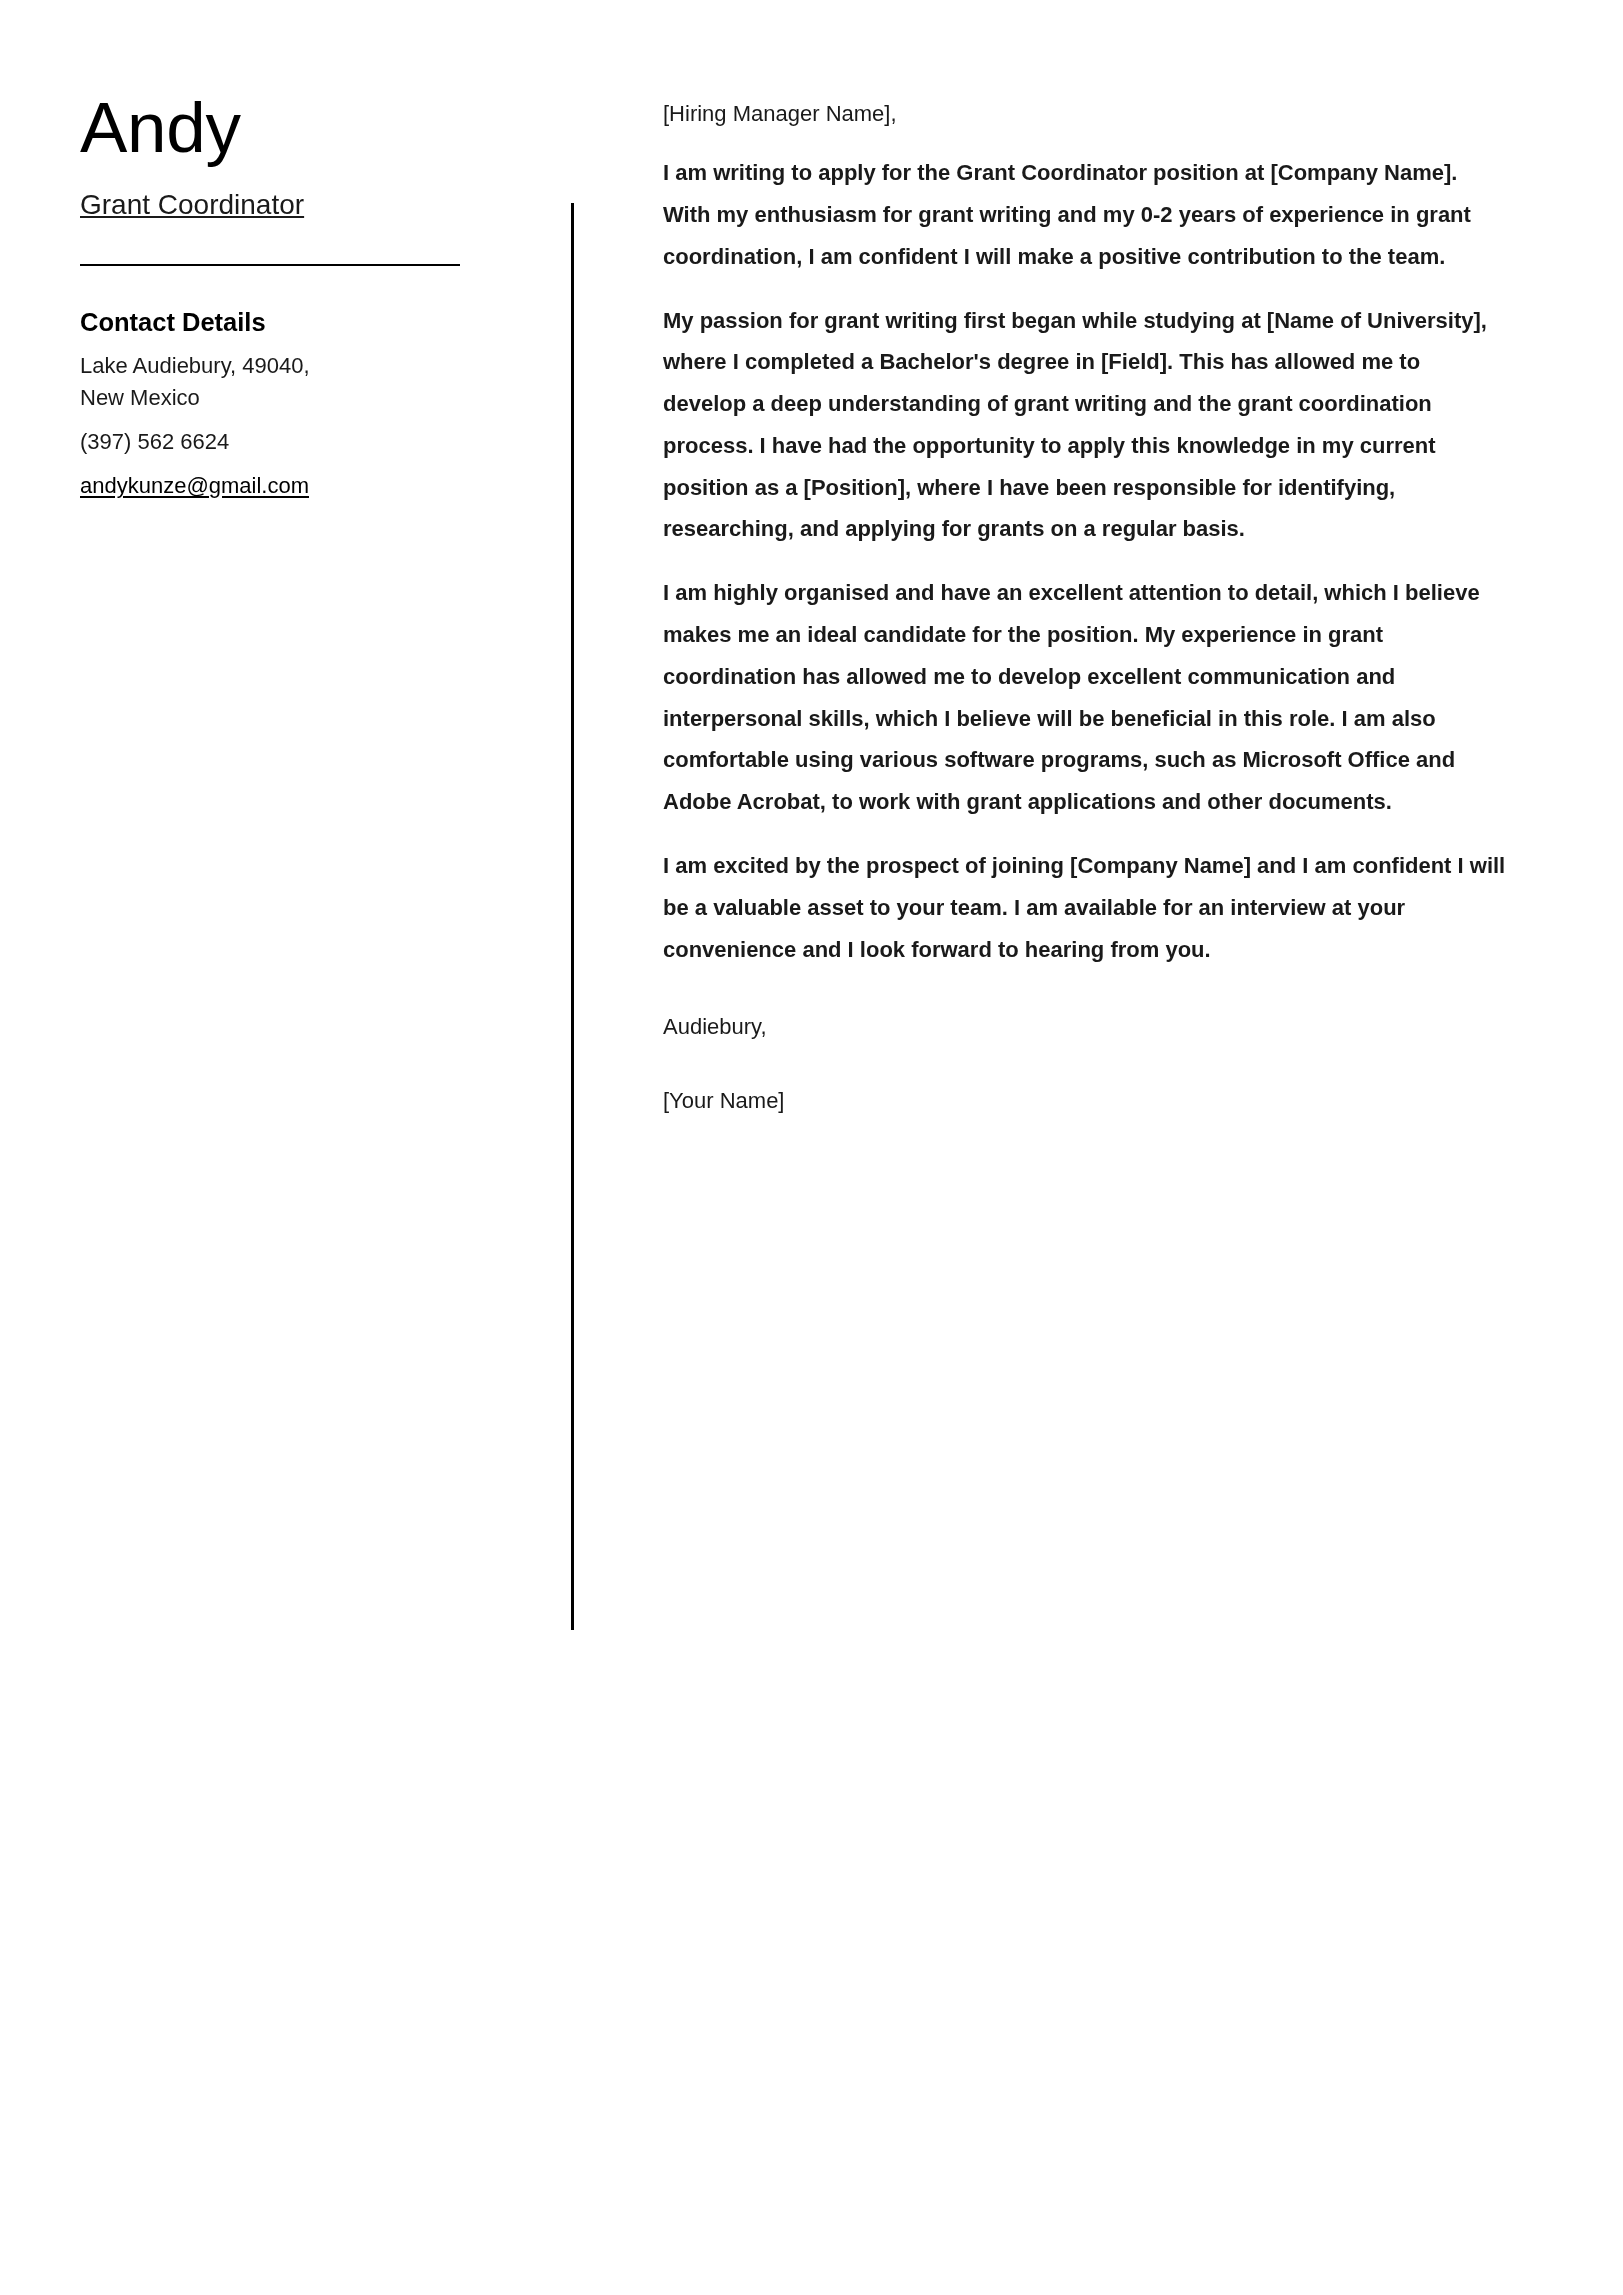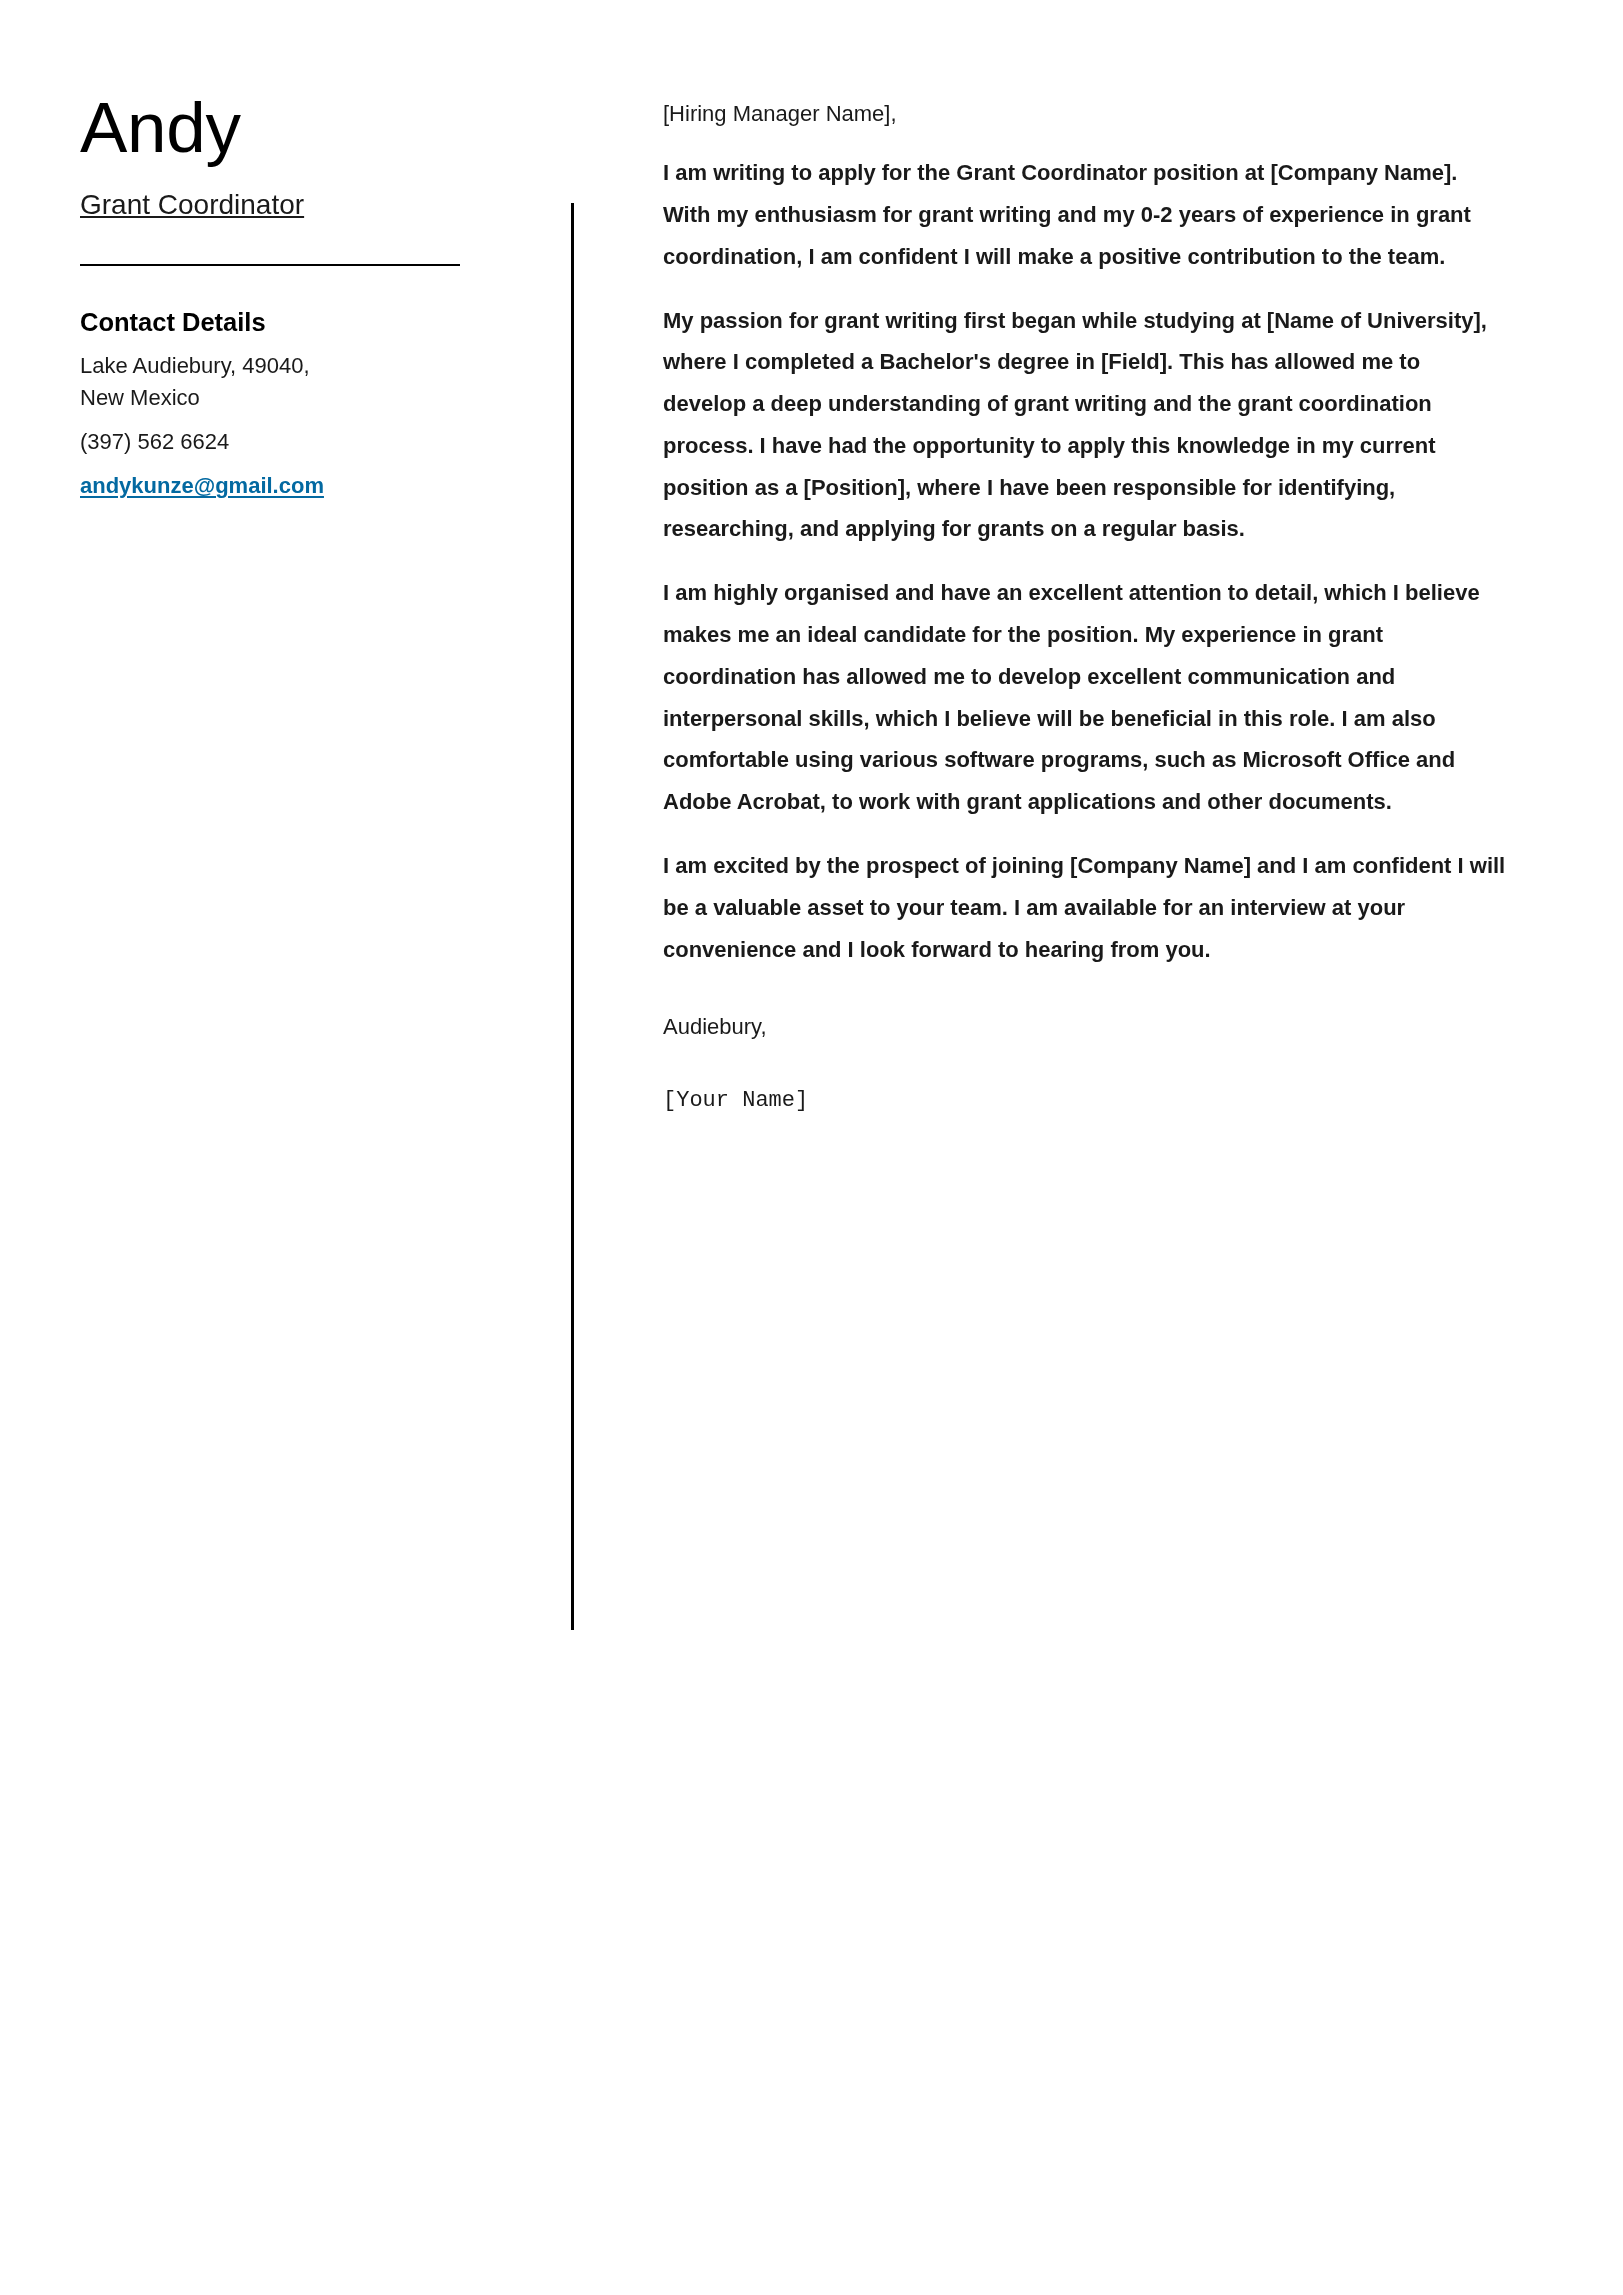--- a/index.html
+++ b/index.html
@@ -87,25 +87,24 @@
     font-weight: 400;
     line-height: 1.46;
     color: #1a1a1a;
   }
 
   .contact-item.address {
     max-width: 262px;
   }
 
   .contact-email {
-    color: #0369a1;
+    color: #000000;
     text-decoration: underline;
     text-underline-offset: 2.6px;
     word-break: break-all;
-    font-weight: bold;
   }
 
   
   .vertical-divider {
     position: absolute;
     left: 571px;
     top: 203px;
     width: 3.3px;
     height: 1427px;
     background: #000000;
@@ -142,21 +141,20 @@
     line-height: 1.46;
     color: #1a1a1a;
   }
 
   .signature-name {
     margin: 41px 0 0 0;
     font-size: 22px;
     font-weight: 400;
     line-height: 1.46;
     color: #1a1a1a;
-    font-family: Liberation Mono, monospace;
   }
 </style>
 </head>
 <body>
 
 <div class="page">
 
   <div class="sidebar">
 
     <h1 class="name-block">

